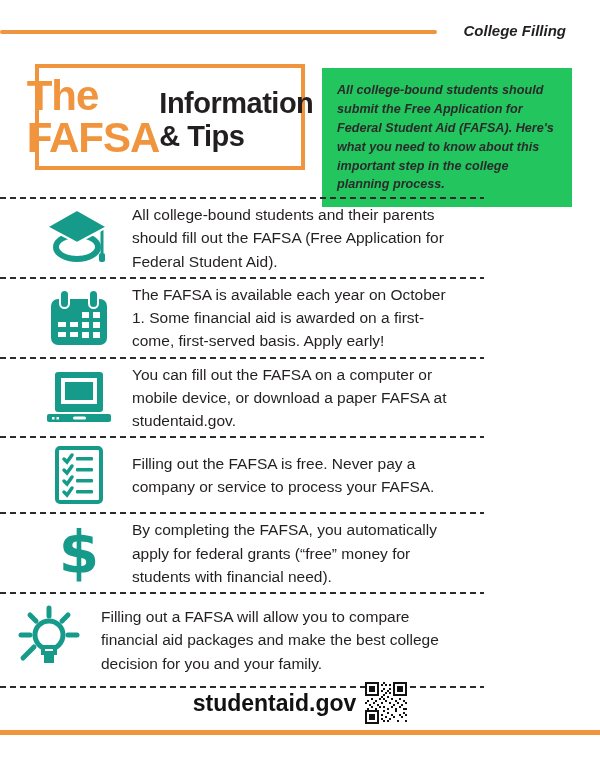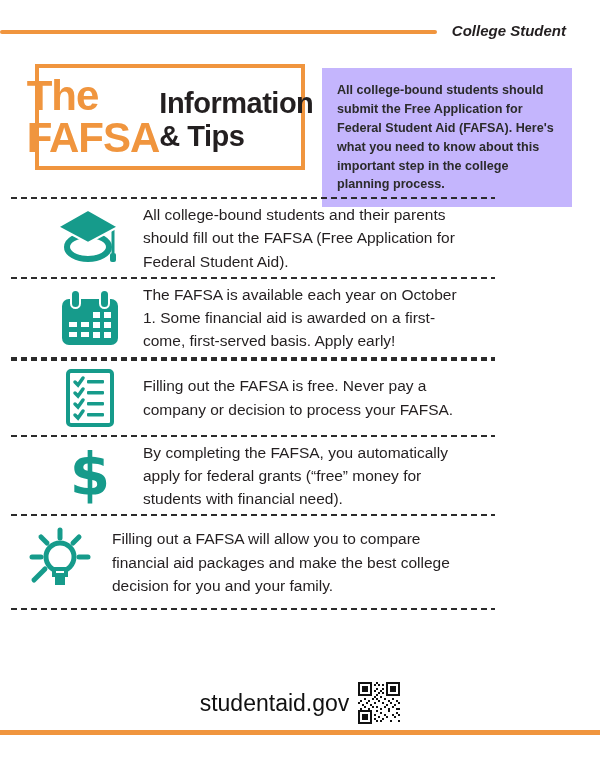--- a/index.html
+++ b/index.html
@@ -8,43 +8,43 @@
     font-family:"Liberation Sans",sans-serif;color:#231F20;
   }
   
   .header-line{position:absolute;left:0;top:30px;width:437px;height:4px;background:#F0953E;border-radius:2px;}
   .header-label{position:absolute;right:34px;top:22px;font-style:italic;font-weight:bold;font-size:15px;color:#231F20;}
   
   .title-row{position:absolute;top:64px;left:35px;width:537px;display:flex;justify-content:space-between;align-items:flex-start;}
   .title-box{width:262px;height:98px;border:4px solid #F0953E;display:flex;flex-direction:row;align-items:center;justify-content:center;background:#fff;}
   .title-main{color:#F0953E;font-size:42px;font-weight:bold;line-height:1;letter-spacing:-1px;}
   .title-sub{color:#231F20;font-size:29px;font-weight:bold;margin-top:5px;letter-spacing:-0.5px;}
-  .intro-box{background:#c4b5fd;width:250px;box-sizing:border-box;padding:13px 15px;font-weight:bold;font-size:12.6px;line-height:1.5;color:#2b2b2b;margin-top:4px;min-height:117px;}
+  .intro-box{background:#22c55e;width:250px;box-sizing:border-box;padding:13px 15px;font-style:italic;font-weight:bold;font-size:12.6px;line-height:1.5;color:#2b2b2b;margin-top:4px;min-height:117px;}
   
-  .tips{position:absolute;top:197px;left:11px;width:484px;}
+  .tips{position:absolute;top:197px;left:0;width:484px;}
   .dash{height:2px;background:repeating-linear-gradient(to right,#2b2b2b 0 6px,transparent 6px 10px);}
   .tip-row{display:flex;align-items:center;min-height:74px;padding:4px 28px 4px 42px;box-sizing:border-box;}
   .tip-row.tall{min-height:92px;padding-left:11px;}
   .tip-icon{flex:0 0 74px;display:flex;justify-content:center;align-items:center;}
   .tip-text{margin-left:16px;font-size:15.5px;line-height:1.5;color:#231F20;max-width:438px;}
   .dollar-glyph{font-size:58px;font-weight:bold;color:#169B8B;line-height:1;font-family:"DejaVu Sans",sans-serif;}
   
   .footer{position:absolute;top:682px;left:0;width:600px;display:flex;justify-content:center;align-items:center;gap:9px;}
-  .site{font-size:23px;font-weight:normal;color:#111;}
+  .site{font-size:23px;font-weight:bold;color:#111;}
   .orange-bar{position:absolute;top:730px;left:0;width:600px;height:5px;background:#F0953E;}
   .credit{position:absolute;top:779px;left:0;width:600px;text-align:center;font-size:11px;color:#3a3a3a;}
   svg{display:block;}
 </style>
 </head>
 <body>
 
 <div id="page">
 
   <div class="header-line"></div>
-  <div class="header-label">College Student</div>
+  <div class="header-label">College Filling</div>
 
   <div class="title-row">
     <div class="title-box">
       <div class="title-main">The FAFSA</div>
       <div class="title-sub">Information &amp; Tips</div>
     </div>
     <div class="intro-box">All college-bound students should submit the Free Application for Federal Student Aid (FAFSA). Here's what you need to know about this important step in the college planning process.</div>
   </div>
 
   <div class="tips">
@@ -80,39 +80,53 @@
               <rect x="21" y="43" width="8" height="5"></rect>
               <rect x="33" y="43" width="7" height="6"></rect>
               <rect x="44" y="43" width="7" height="6"></rect>
           </g>
         </svg>
       </div>
       <div class="tip-text">The FAFSA is available each year on October 1. Some financial aid is awarded on a first-come, first-served basis. Apply early!</div>
     </div>
     <div class="dash"></div>
 
+    <div class="tip-row">
+      <div class="tip-icon">
+        <svg width="66" height="52" viewBox="0 0 66 52">
+          <rect x="9" y="1" width="48" height="40" rx="3" fill="#169B8B"></rect>
+          <rect x="15" y="7" width="36" height="26" fill="#ffffff"></rect>
+          <rect x="19" y="11" width="28" height="18" fill="#169B8B"></rect>
+          <rect x="1" y="43" width="64" height="8" rx="2" fill="#169B8B"></rect>
+          <rect x="6" y="46" width="2.5" height="2.5" fill="#ffffff"></rect>
+          <rect x="10.5" y="46" width="2.5" height="2.5" fill="#ffffff"></rect>
+          <rect x="27" y="45.5" width="13" height="3" rx="1.5" fill="#ffffff"></rect>
+        </svg>
+      </div>
+      <div class="tip-text">You can fill out the FAFSA on a computer or mobile device, or download a paper FAFSA at studentaid.gov.</div>
+    </div>
     <div class="dash"></div>
 
     <div class="tip-row">
       <div class="tip-icon">
         <svg width="48" height="58" viewBox="0 0 48 58">
           <rect x="2" y="2" width="44" height="54" rx="3" fill="#ffffff" stroke="#169B8B" stroke-width="4"></rect>
           <g stroke="#169B8B" stroke-width="3.5" fill="none" stroke-linecap="round">
             <polyline points="9,13 12,16 17,9"></polyline>
               <rect x="21" y="11" width="17" height="3.5" fill="#169B8B" stroke="none" rx="1"></rect>
             <polyline points="9,24 12,27 17,20"></polyline>
               <rect x="21" y="22" width="17" height="3.5" fill="#169B8B" stroke="none" rx="1"></rect>
             <polyline points="9,35 12,38 17,31"></polyline>
               <rect x="21" y="33" width="17" height="3.5" fill="#169B8B" stroke="none" rx="1"></rect>
             <polyline points="9,46 12,49 17,42"></polyline>
               <rect x="21" y="44" width="17" height="3.5" fill="#169B8B" stroke="none" rx="1"></rect>
           </g>
         </svg>
       </div>
-      <div class="tip-text">Filling out the FAFSA is free. Never pay a company or decision to process your FAFSA.</div>
+      <div class="tip-text">Filling out the FAFSA is free. Never pay a company or service to process your FAFSA.</div>
     </div>
     <div class="dash"></div>
 
     <div class="tip-row">
       <div class="tip-icon">
         <span class="dollar-glyph">$</span>
       </div>
       <div class="tip-text">By completing the FAFSA, you automatically apply for federal grants (“free” money for students with financial need).</div>
     </div>
     <div class="dash"></div>

